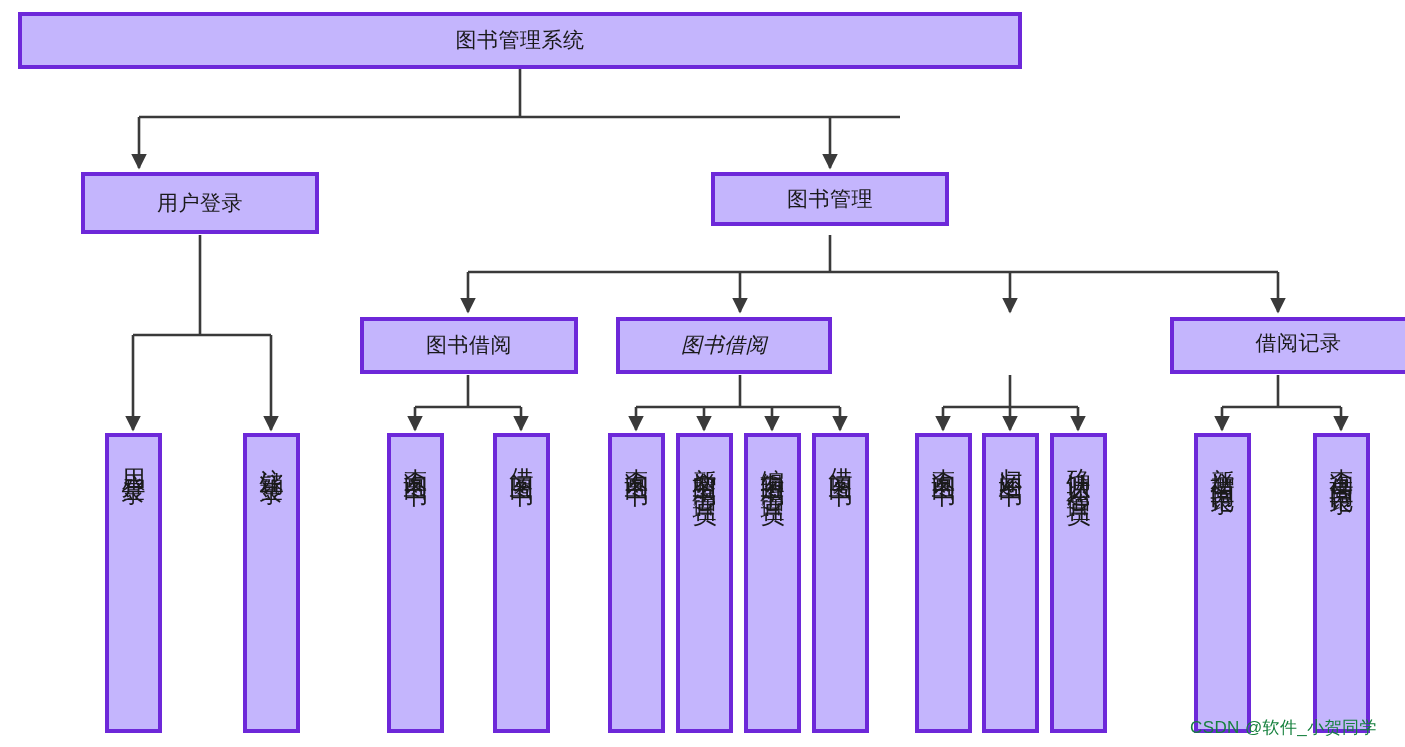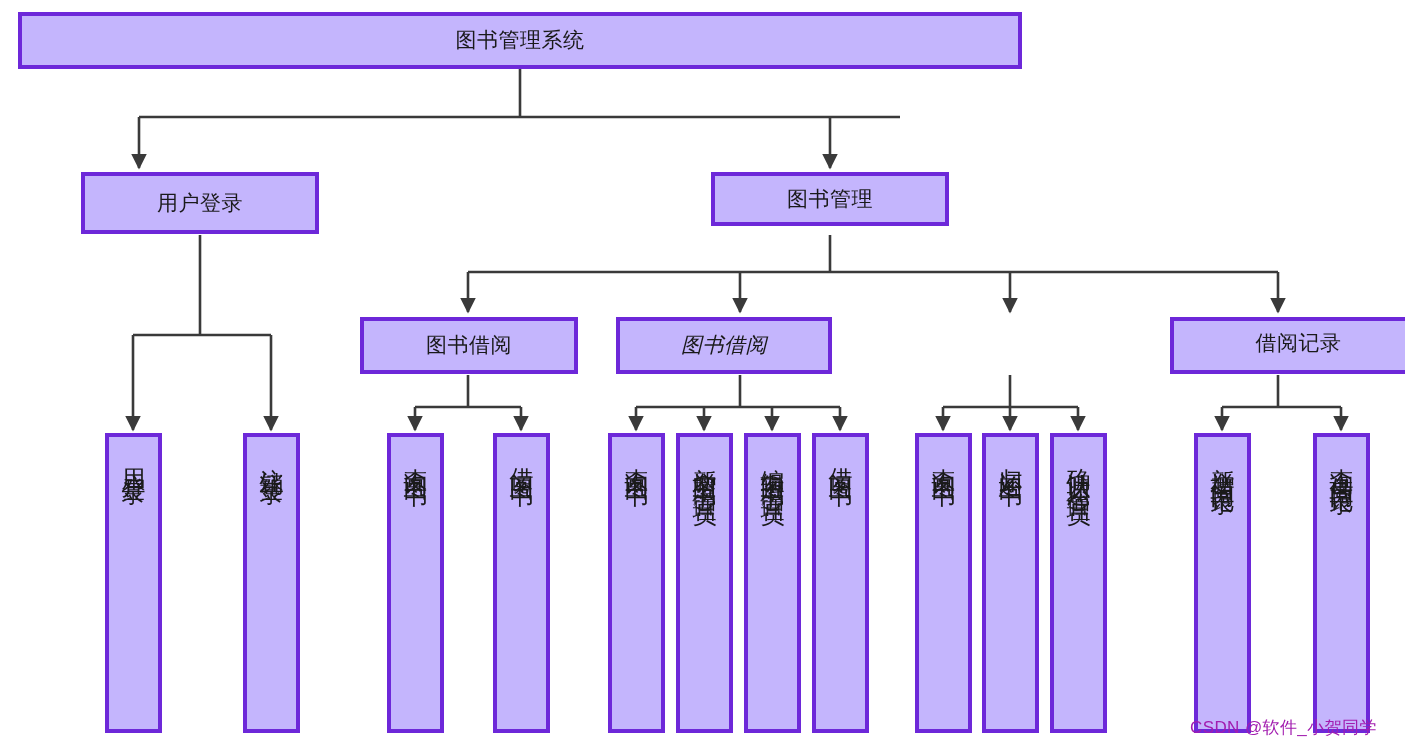--- a/index.html
+++ b/index.html
@@ -50,21 +50,21 @@
   }
   .node.vert .node-label {
     writing-mode: vertical-rl;
     text-orientation: upright;
     font-size: 24px;
     letter-spacing: 5px;
     line-height: 1;
   }
   .watermark {
     position: absolute;
-    color: #a21caf;
+    color: #15803d;
     font-size: 17px;
     white-space: nowrap;
     pointer-events: none;
     letter-spacing: 0.4px;
   }
 </style>
 </head>
 <body>
 
 <div id="diagram-root">

